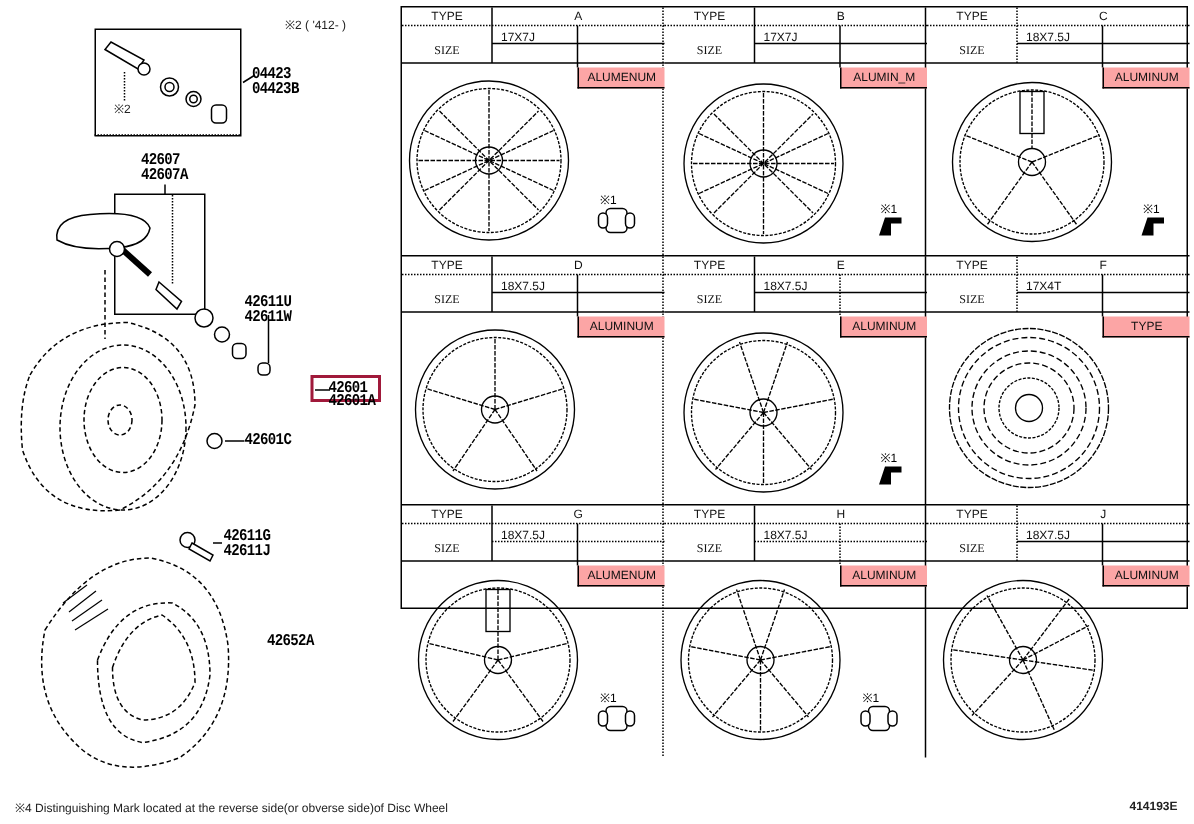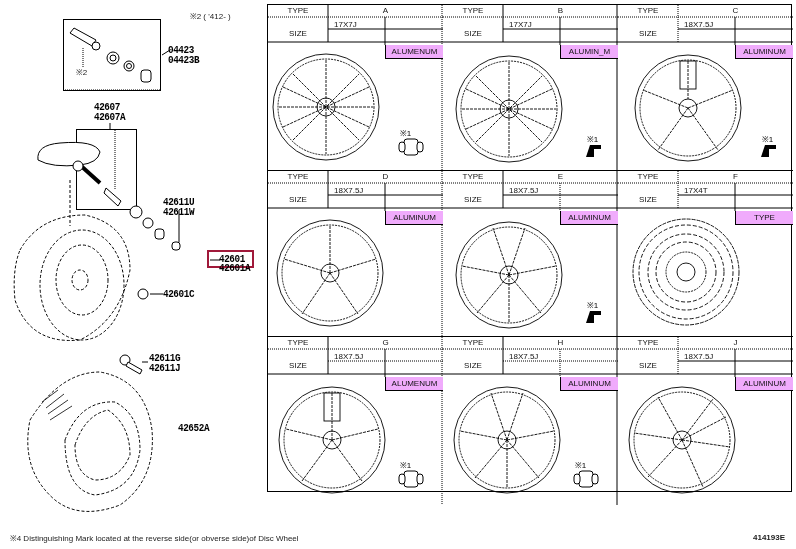--- a/index.html
+++ b/index.html
@@ -3,31 +3,31 @@
   <meta charset="utf-8">
   <style>
     html, body { margin: 0; padding: 0; background: #ffffff; }
     body { width: 796px; height: 549px; position: relative; overflow: hidden;
            font-family: "Liberation Sans", sans-serif; color: #000; }
     .pn { position: absolute; font-family: "Liberation Mono", monospace; font-size: 11px;
           font-weight: bold; line-height: 10px; letter-spacing: -0.5px; transform: scaleX(0.85);
           transform-origin: left top; white-space: pre; }
     .note { position: absolute; font-size: 8px; white-space: nowrap; color: #222; text-align: right; }
     svg { position: absolute; overflow: visible; }
-    .grid { position: absolute; left: 267px; top: 4px; width: 525px; height: 488px;
+    .grid { position: absolute; left: 267px; top: 4px; width: 525px; height: 402px;
             border: 1px solid #000; box-sizing: border-box; }
     .cell { position: absolute; width: 175px; height: 166px; box-sizing: border-box; }
     .cell .hdr-type-lbl, .cell .hdr-type-val, .cell .hdr-size-lbl, .cell .hdr-size-val, .cell .mat {
       position: absolute; font-size: 8px; text-align: center; white-space: nowrap; color: #111; }
     .cell .hdr-type-lbl { left: 0; top: 1px; width: 60px; }
     .cell .hdr-type-val { left: 60px; top: 1px; width: 115px; }
-    .cell .hdr-size-lbl { left: 0; top: 24px; width: 60px; }
+    .cell .hdr-size-lbl { left: 0; top: 24px; width: 60px; font-family: Liberation Serif, serif; }
     .cell .hdr-size-val { left: 66px; top: 15px; text-align: center; }
     .cell .mat { right: 0; top: 40px; width: 58px; height: 14px; line-height: 13px;
-                 border-left: 1px solid #000; border-bottom: 1px solid #000; background: #f0abfc; box-sizing: border-box; }
+                 border-left: 1px solid #000; border-bottom: 1px solid #000; background: #fca5a5; box-sizing: border-box; }
     .mark { position: absolute; font-size: 8px; }
     .hl { position: absolute; left: 207px; top: 250px; width: 47px; height: 18px; border: 2px solid #a0193a; box-sizing: border-box; }
   </style>
 </head>
 <body>
 
 <div>
   <div class="note" style="left:190px;top:10px;">※2 ( '412-      )</div>
 
   <svg width="270" height="300" style="left:0;top:0;">

